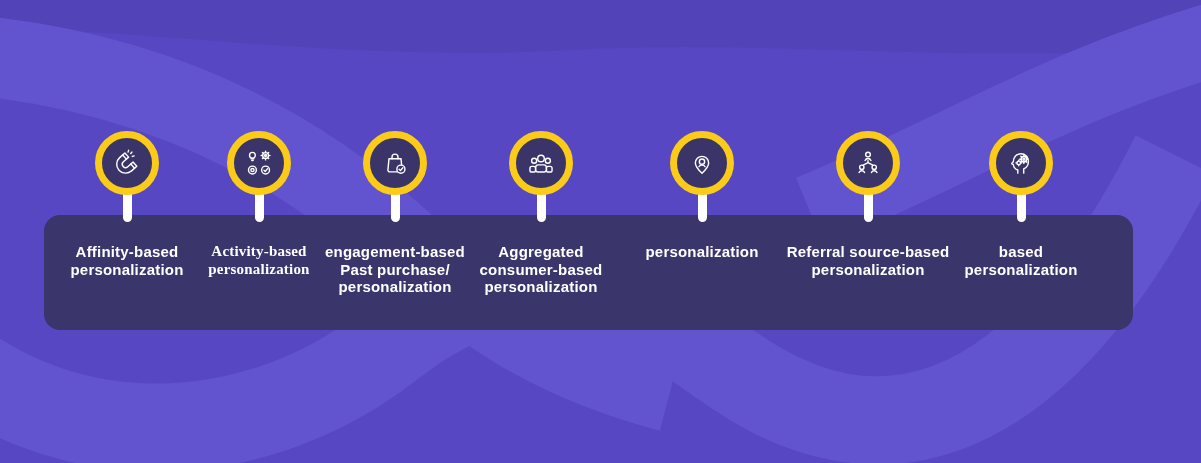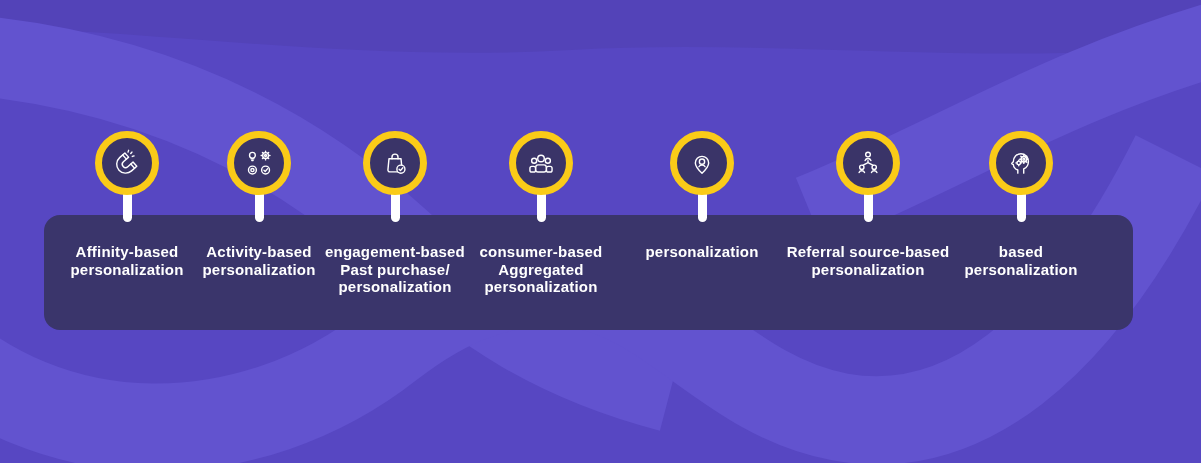--- a/index.html
+++ b/index.html
@@ -41,21 +41,21 @@
         </g>
       </svg>
     </div>
     <div class="label">
       <div>Affinity-based</div>
       <div>personalization</div>
       <div></div>
     </div>
   </div>
 
-  <div class="item" style="left:171px;">
+  <div class="item" style="left:171px;font-family:Liberation Serif, serif;">
     <div class="stem"></div>
     <div class="circle">
       <svg width="30" height="30" viewBox="0 0 32 32" class="ic" stroke-width="1.4">
         <circle cx="9" cy="7.8" r="3.1"></circle>
         <path d="M7.7 11.6h2.6M8.3 13.4h1.4"></path>
         <circle cx="23" cy="8" r="3.1"></circle>
         <circle cx="23" cy="8" r="1"></circle>
         <path d="M23 3.3v1.5M23 11.2v1.5M18.3 8h1.5M26.2 8h1.5M19.7 4.7l1 1M25.3 10.3l1 1M26.3 4.7l-1 1M20.7 10.3l-1 1"></path>
         <circle cx="9" cy="23.5" r="4.2"></circle>
         <circle cx="9" cy="23.5" r="1.7"></circle>
@@ -93,22 +93,22 @@
       <svg width="30" height="30" viewBox="0 0 32 32" class="ic" stroke-width="1.4">
         <circle cx="8.7" cy="13.6" r="2.7"></circle>
         <circle cx="23.3" cy="13.6" r="2.7"></circle>
         <rect x="4.2" y="19.6" width="6" height="6" rx="2"></rect>
         <rect x="21.8" y="19.6" width="6" height="6" rx="2"></rect>
         <circle cx="16" cy="11.2" r="3.5" class="icf"></circle>
         <rect x="10.4" y="18" width="11.2" height="7.6" rx="2.4" class="icf"></rect>
       </svg>
     </div>
     <div class="label">
+      <div>Aggregated</div>
       <div>consumer-based</div>
-      <div>Aggregated</div>
       <div>personalization</div>
     </div>
   </div>
 
   <div class="item" style="left:614px;">
     <div class="stem"></div>
     <div class="circle">
       <svg width="30" height="30" viewBox="0 0 32 32" class="ic">
         <path d="M16 27c4.7-4.5 7.1-8.1 7.1-11a7.1 7.1 0 1 0-14.2 0c0 2.9 2.4 6.5 7.1 11z"></path>
         <circle cx="16" cy="14.6" r="2.8"></circle>

